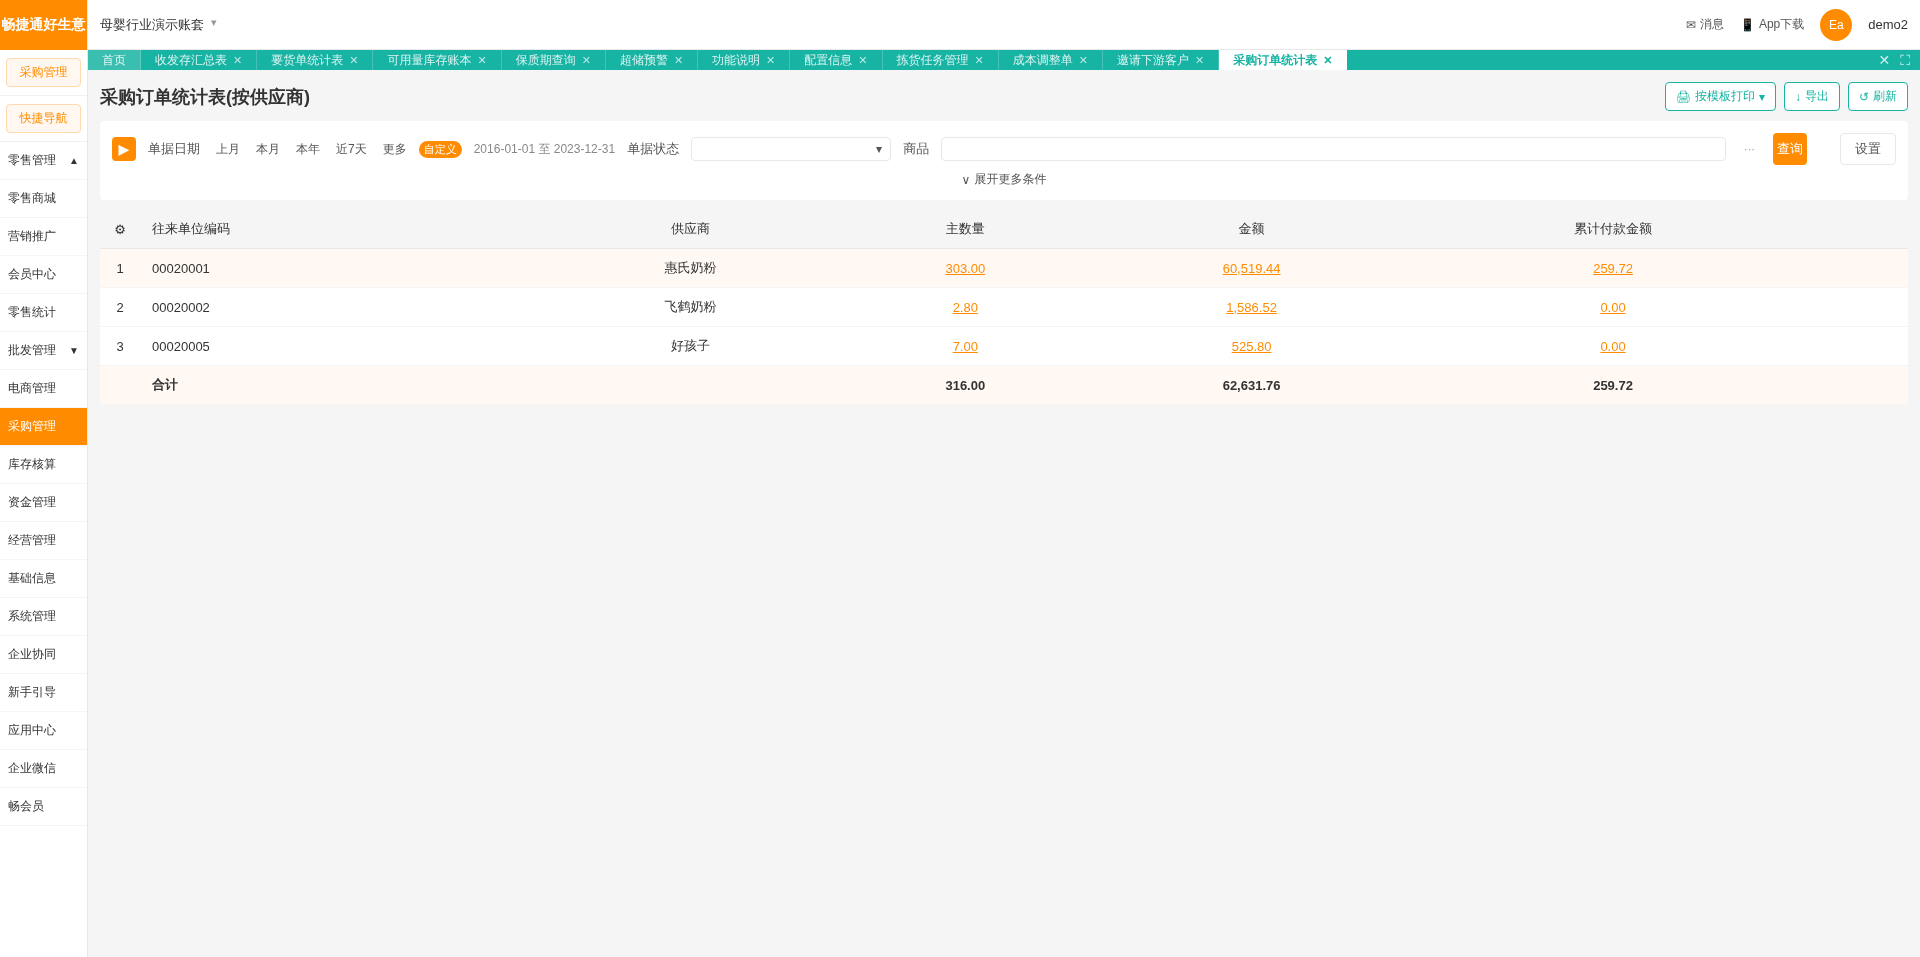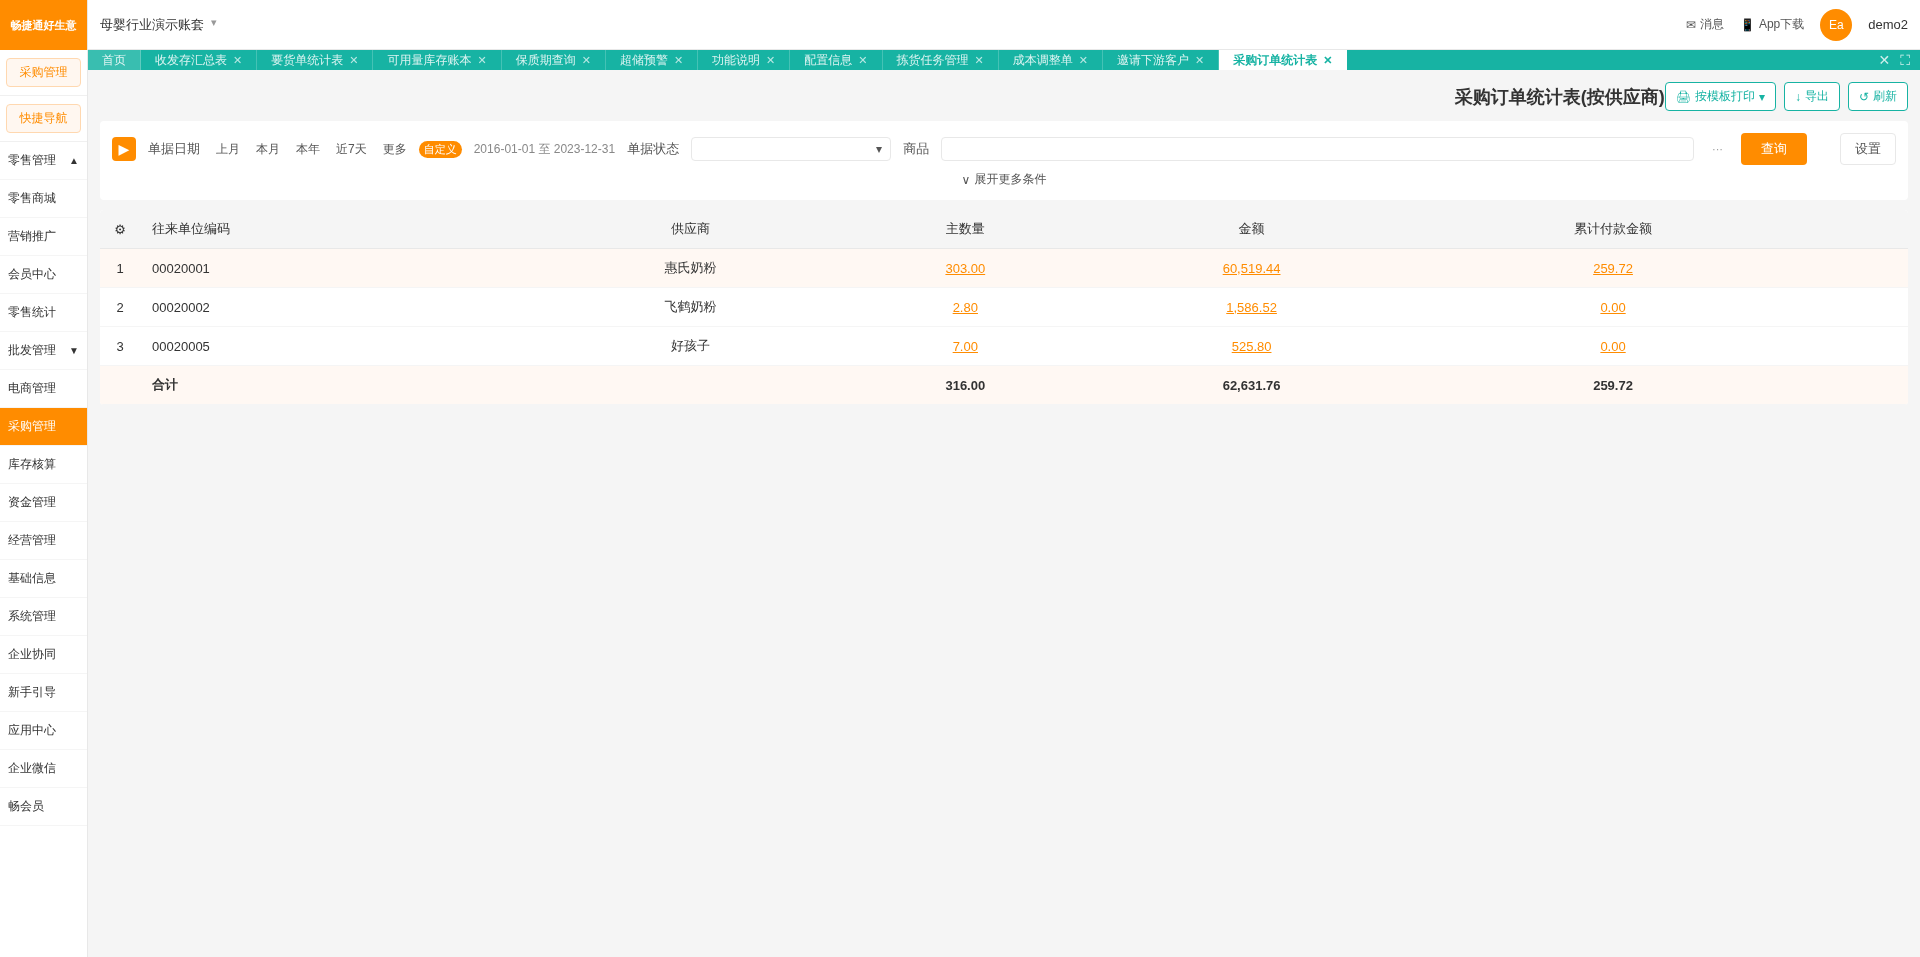--- a/index.html
+++ b/index.html
@@ -1,21 +1,21 @@
 <!DOCTYPE html>
 <html><head>
   <meta charset="utf-8">
   <style>
     * { margin: 0; padding: 0; box-sizing: border-box; }
     body { font-family: "Microsoft YaHei", "PingFang SC", sans-serif; font-size: 13px; background: #f5f5f5; width: 1920px; height: 957px; overflow: hidden; display: flex; }
 
     
     .sidebar { width: 88px; background: #fff; display: flex; flex-direction: column; border-right: 1px solid #e8e8e8; flex-shrink: 0; }
     .sidebar-logo { height: 50px; background: #ff8c00; display: flex; align-items: center; justify-content: center; }
-    .sidebar-logo-text { color: #fff; font-size: 11px; font-weight: bold; }
+    .sidebar-logo-text { color: #fff; font-size: 14px; font-weight: bold; }
     .sidebar-search { padding: 8px 6px; border-bottom: 1px solid #f0f0f0; }
     .sidebar-search-btn { width: 100%; padding: 5px; background: #fff7f0; border: 1px solid #ffd8b0; border-radius: 4px; color: #ff8c00; font-size: 12px; text-align: center; cursor: pointer; }
     .sidebar-nav-btn { padding: 8px 6px; border-bottom: 1px solid #f0f0f0; }
     .sidebar-nav-btn-inner { width: 100%; padding: 5px; background: #fff7f0; border: 1px solid #ffd8b0; border-radius: 4px; color: #ff8c00; font-size: 12px; text-align: center; cursor: pointer; }
     .sidebar-menu { flex: 1; overflow-y: auto; font-family: Liberation Serif, serif; }
     .sidebar-item { padding: 10px 8px; text-align: center; font-size: 12px; color: #333; cursor: pointer; border-bottom: 1px solid #f5f5f5; display: flex; align-items: center; justify-content: space-between; }
     .sidebar-item.active { background: #ff8c00; color: #fff; }
     .sidebar-item .arrow { font-size: 10px; }
 
     
@@ -39,40 +39,40 @@
     .tab-close { font-size: 11px; color: rgba(255,255,255,0.7); }
     .tab-item.active .tab-close { color: #17b3a3; }
     .tabbar-end { margin-left: auto; display: flex; align-items: center; padding: 0 10px; gap: 10px; }
     .tabbar-close-btn { color: rgba(255,255,255,0.8); font-size: 14px; cursor: pointer; }
     .tabbar-expand-btn { color: rgba(255,255,255,0.8); font-size: 14px; cursor: pointer; }
 
     
     .page-content { flex: 1; overflow: auto; background: #f5f5f5; padding: 12px; }
 
     
-    .page-title-bar { display: flex; align-items: center; justify-content: flex-end; margin-bottom: 10px; }
+    .page-title-bar { display: flex; align-items: center; justify-content: space-between; margin-bottom: 10px; }
     .page-title { font-size: 18px; font-weight: bold; color: #333; }
     .page-actions { display: flex; align-items: center; gap: 8px; }
     .btn-print { display: flex; align-items: center; gap: 4px; padding: 5px 10px; border: 1px solid #17b3a3; border-radius: 4px; color: #17b3a3; background: #fff; font-size: 12px; cursor: pointer; }
     .btn-export { display: flex; align-items: center; gap: 4px; padding: 5px 10px; border: 1px solid #17b3a3; border-radius: 4px; color: #17b3a3; background: #fff; font-size: 12px; cursor: pointer; }
     .btn-refresh { display: flex; align-items: center; gap: 4px; padding: 5px 10px; border: 1px solid #17b3a3; border-radius: 4px; color: #17b3a3; background: #fff; font-size: 12px; cursor: pointer; }
 
     
     .filter-area { background: #fff; border-radius: 4px; padding: 12px; margin-bottom: 10px; }
     .filter-row { display: flex; align-items: center; gap: 12px; flex-wrap: wrap; }
     .filter-toggle { width: 24px; height: 24px; background: #ff8c00; color: #fff; border-radius: 4px; display: flex; align-items: center; justify-content: center; cursor: pointer; font-size: 14px; flex-shrink: 0; }
     .filter-label { font-size: 13px; color: #555; white-space: nowrap; }
     .filter-date-shortcuts { display: flex; gap: 8px; align-items: center; }
     .date-btn { font-size: 12px; color: #555; cursor: pointer; padding: 2px 4px; border-radius: 2px; }
     .date-tag { background: #ff8c00; color: #fff; font-size: 11px; padding: 1px 5px; border-radius: 10px; cursor: pointer; }
     .date-range { font-size: 12px; color: #888; }
     .filter-select { min-width: 200px; padding: 4px 8px; border: 1px solid #e8e8e8; border-radius: 4px; font-size: 12px; color: #555; background: #fff; cursor: pointer; display: flex; align-items: center; justify-content: space-between; }
     .filter-goods-input { flex: 1; min-width: 300px; padding: 4px 8px; border: 1px solid #e8e8e8; border-radius: 4px; font-size: 12px; color: #555; }
     .btn-more { padding: 2px 6px; font-size: 11px; color: #999; }
-    .btn-query { background: #ff8c00; color: #fff; border: none; padding: 6px 20px; border-radius: 4px; font-size: 13px; cursor: pointer; }
+    .btn-query { background: #ff8c00; color: #fff; border: none; padding: 6px 4px; border-radius: 4px; font-size: 13px; cursor: pointer; }
     .btn-setting { background: #fff; color: #555; border: 1px solid #e8e8e8; padding: 6px 14px; border-radius: 4px; font-size: 13px; cursor: pointer; margin-left: 25px; }
     .expand-more { display: flex; align-items: center; justify-content: center; gap: 4px; color: #555; font-size: 12px; cursor: pointer; padding: 6px 0 0; }
 
     
     .table-wrap { background: #fff; border-radius: 4px; overflow: hidden; }
     table { width: 100%; border-collapse: collapse; }
     thead tr { background: #f5f5f5; }
     th { padding: 10px 12px; font-size: 13px; color: #333; font-weight: normal; border-bottom: 1px solid #e8e8e8; text-align: center; }
     th.left { text-align: left; }
     td { padding: 10px 12px; font-size: 13px; color: #333; border-bottom: 1px solid #f5f5f5; text-align: center; }

